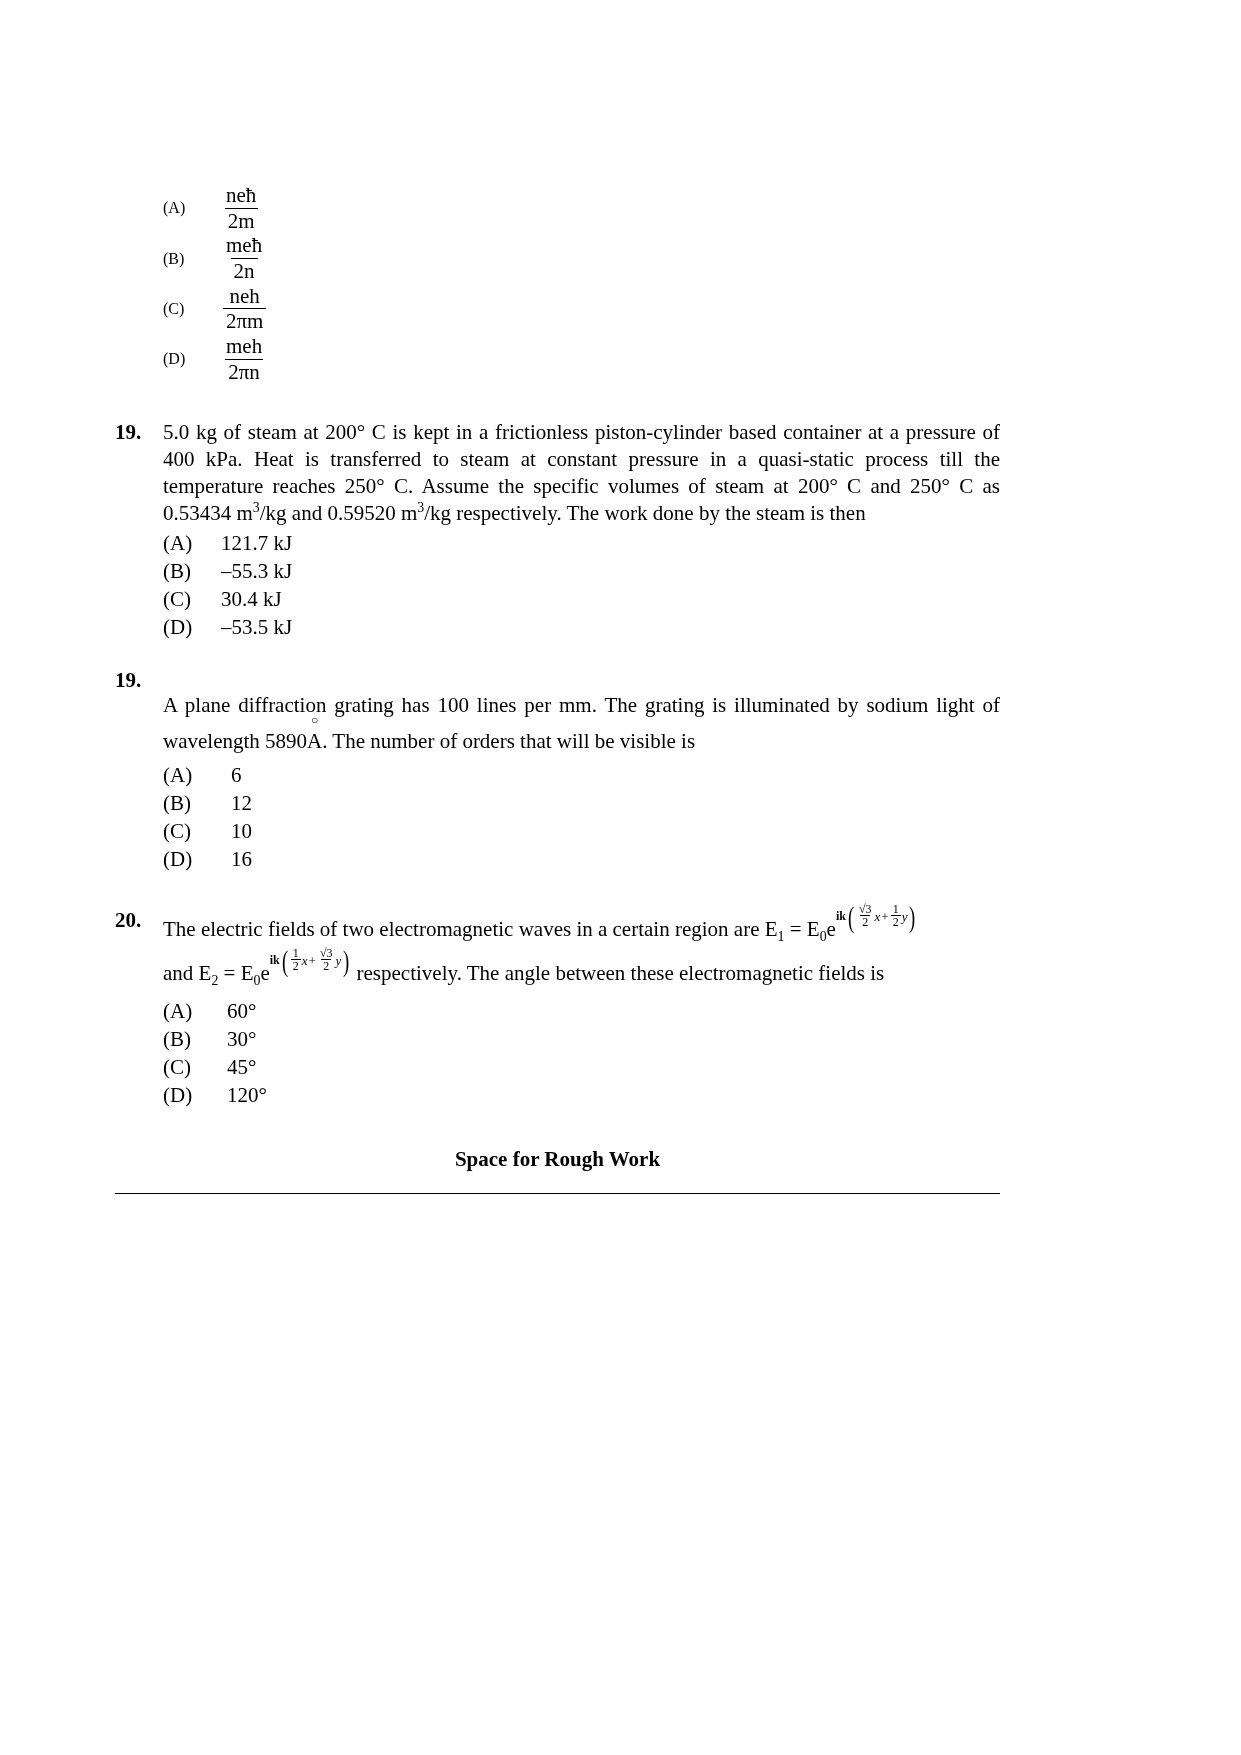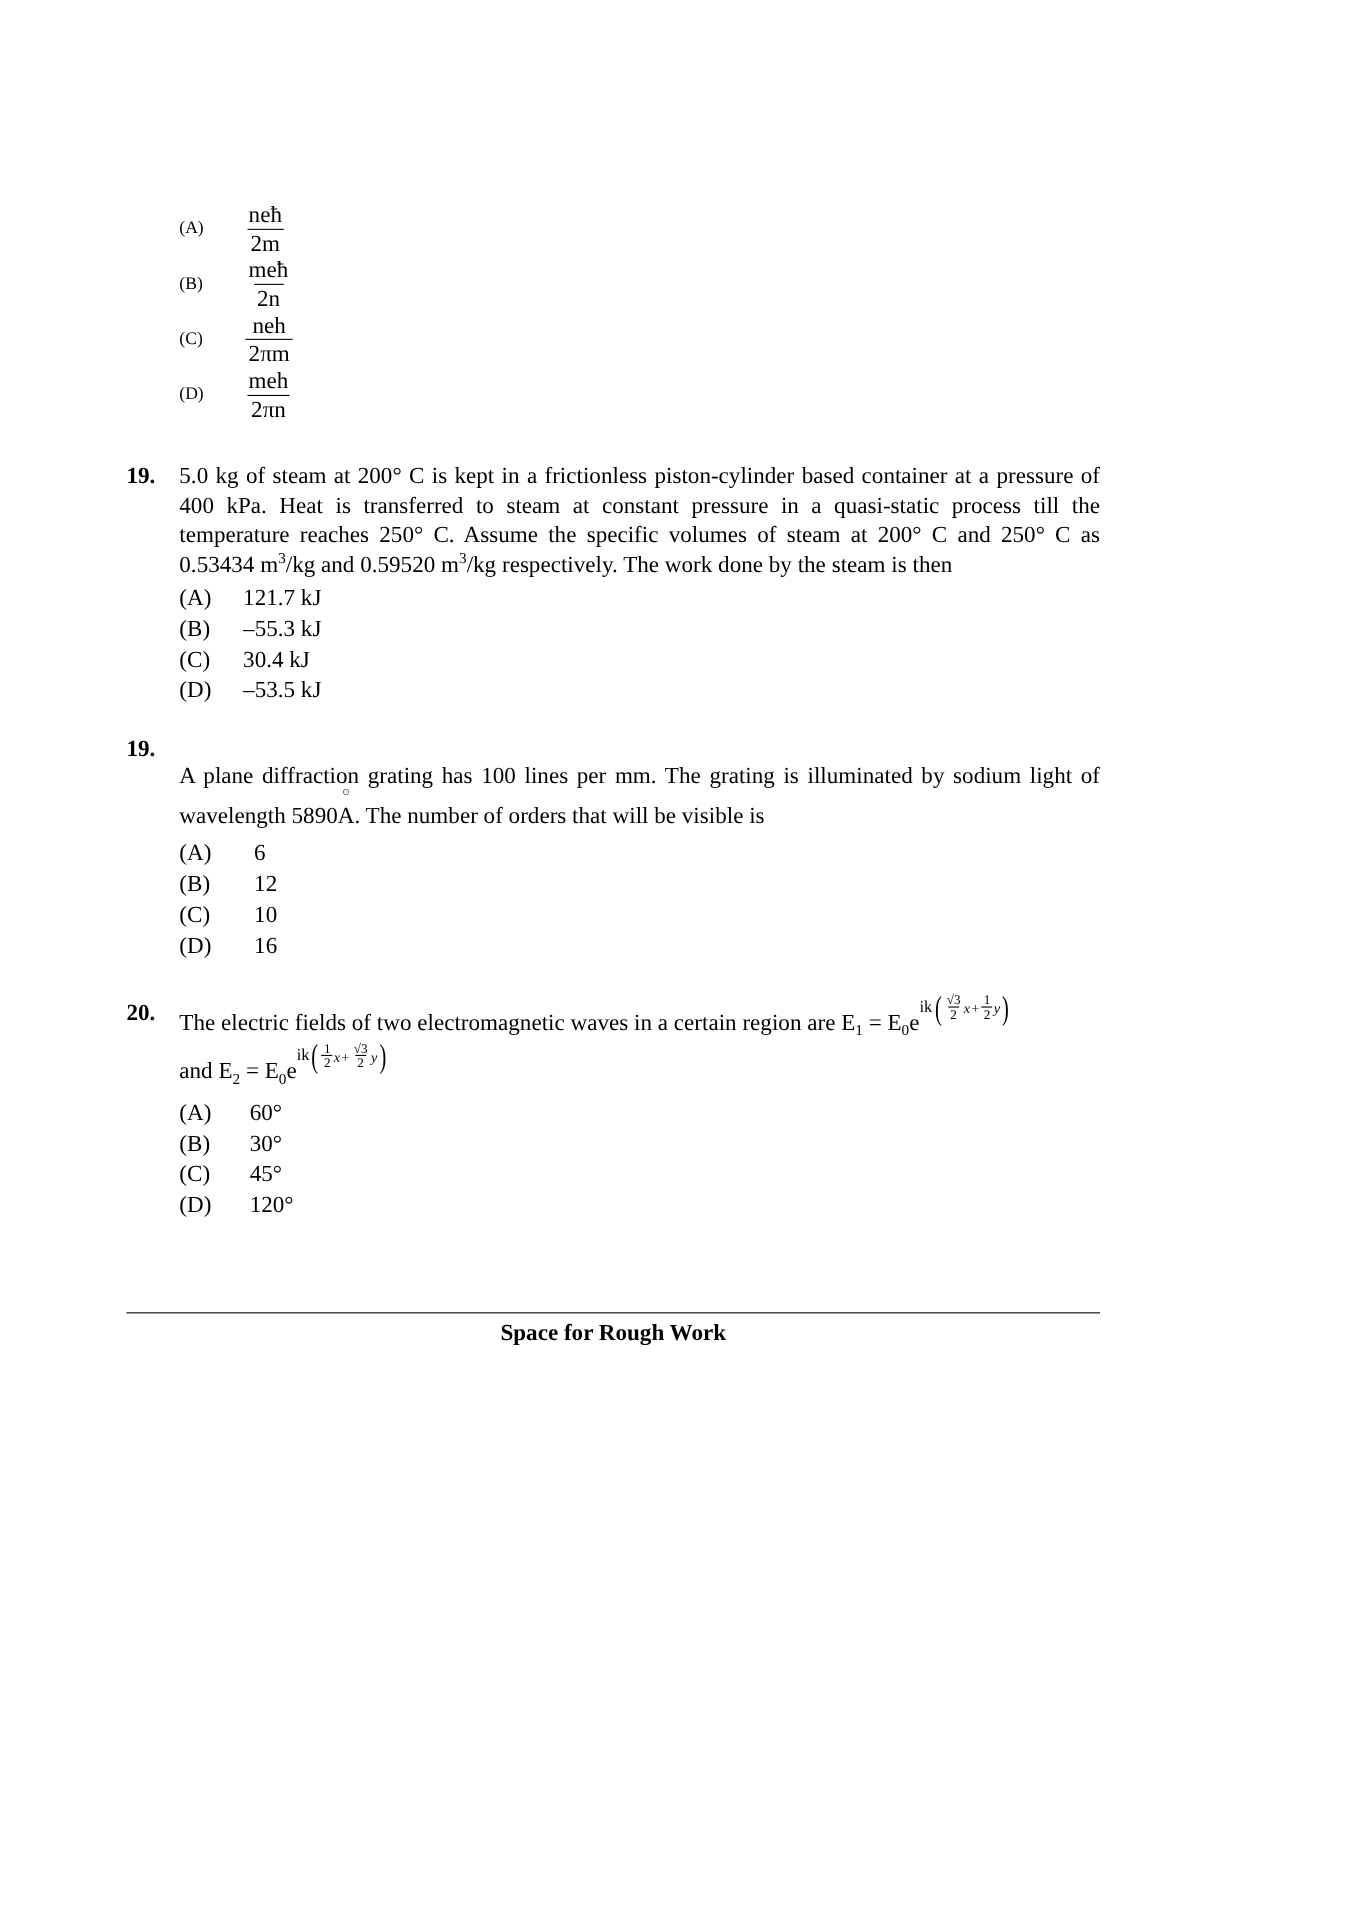--- a/index.html
+++ b/index.html
@@ -126,21 +126,21 @@
   
   .expo {
     display: inline-flex;
     align-items: center;
     font-size: 15px;
     position: relative;
     top: -16px;
     line-height: 1;
     white-space: nowrap;
   }
-  .expo .ik { font-size: 15px; }
+  .expo .ik { font-size: 12px; font-weight: bold; }
   .expo .paren {
     font-size: 30px;
     line-height: 0.72;
     font-family: "Liberation Serif", serif;
     transform: scaleX(0.62);
     display: inline-block;
   }
   .expo .ital { font-style: italic; font-size: 13px; }
   .expo .plus { font-size: 13px; padding: 0 1px; }
 
@@ -163,21 +163,21 @@
   .rough-rule {
     position: absolute;
     left: 115px;
     top: 1193px;
     width: 885px;
     border-top: 1.3px solid #000;
   }
   .rough-text {
     position: absolute;
     left: 115px;
-    top: 1199px;
+    top: 1147px;
     width: 885px;
     text-align: center;
     font-size: 21px;
     font-weight: bold;
   }
 
   
   .footer {
     position: absolute;
     left: 115px;
@@ -318,21 +318,21 @@
                 <span class="den">2</span>
               </span>
               <span class="ital">x</span>
               <span class="plus">+</span>
               <span class="sfrac">
                 <span class="num">√3</span>
                 <span class="den">2</span>
               </span>
               <span class="ital">y</span>
               <span class="paren">)</span>
-            </span></div>
+            </span><span> respectively. The angle between these electromagnetic fields is</span></div>
       </div>
 
       <div class="opts">
         <div class="opt">
           <span class="opt-label">(A)</span>
           <span class="opt-text" style="padding-left:6px;">60°</span>
         </div>
         <div class="opt">
           <span class="opt-label">(B)</span>
           <span class="opt-text" style="padding-left:6px;">30°</span>

